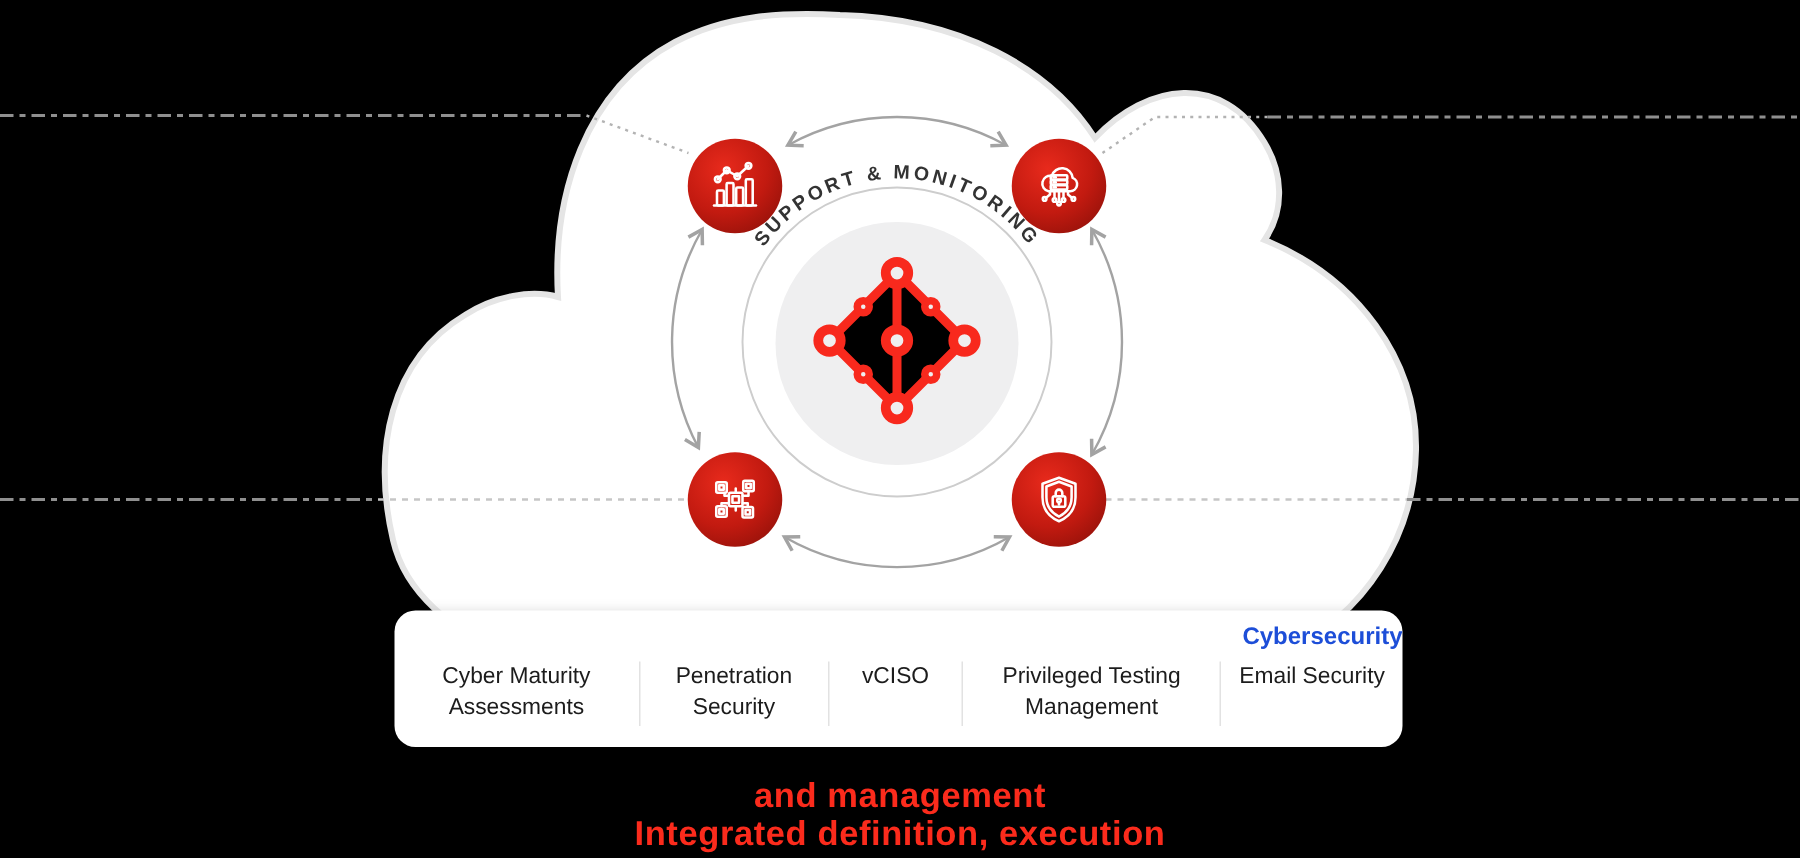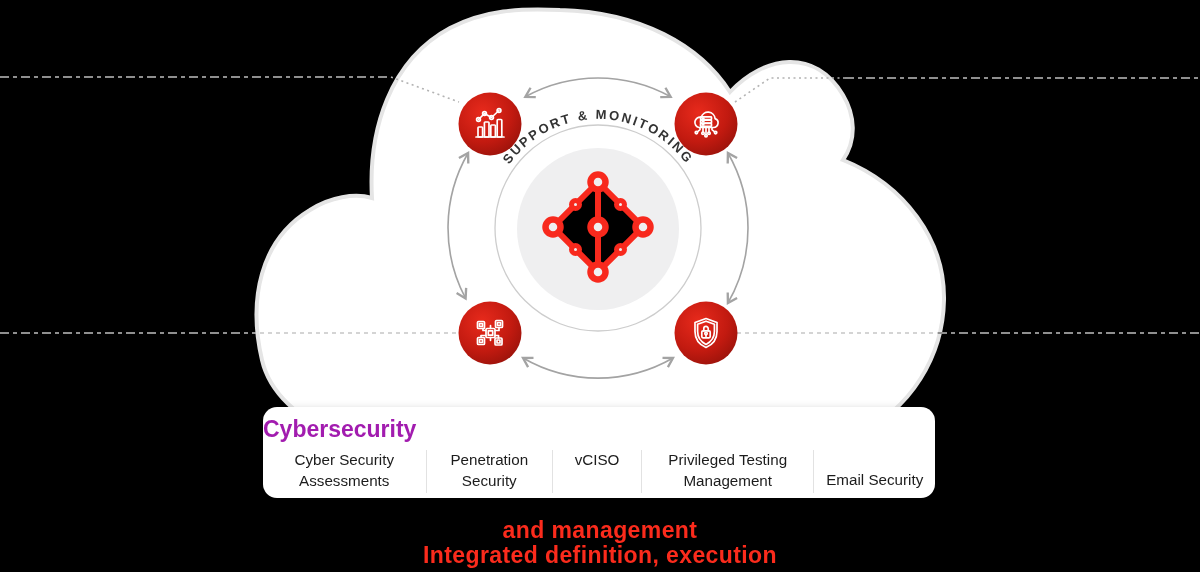--- a/index.html
+++ b/index.html
@@ -17,25 +17,25 @@
   .net-line{stroke:var(--accent-red,#f8291d);stroke-width:6;stroke-linecap:round;}
   .net-node{fill:var(--center-circle-bg,#efeff0);stroke:var(--accent-red,#f8291d);}
   .net-node.big{stroke-width:6.5;}
   .net-node.small{stroke-width:5;}
   .wicon{stroke:#ffffff;fill:none;stroke-width:1.7;stroke-linecap:round;stroke-linejoin:round;}
   .ring-label{font-family:"Liberation Sans",sans-serif;font-size:13px;font-weight:700;
               letter-spacing:2.2px;fill:var(--ring-label-color,#333);}
   
   .panel{position:absolute;left:263px;top:407px;width:672px;height:91px;background:var(--panel-bg,#fff);
          border-radius:14px;box-shadow:0 3px 10px rgba(0,0,0,.25);}
-  .panel-title{padding-top:9px;text-align:left;font-size:23px;font-weight:700;color:#a21caf;}
+  .panel-title{padding-top:9px;text-align:right;font-size:16px;font-weight:700;color:#1d4ed8;}
   .panel-row{display:flex;align-items:stretch;margin-top:6px;height:48px;}
   .panel-item{font-size:15.2px;line-height:21px;color:var(--text-dark,#1c1c1c);text-align:center;
               padding:0 4px;box-sizing:border-box;}
-  .i0{width:24.4%;} .i1{width:18.7%;} .i2{width:13.2%;} .i3{width:25.6%;} .i4{width:18.1%;margin-top:20px;}
+  .i0{width:24.4%;} .i1{width:18.7%;} .i2{width:13.2%;} .i3{width:25.6%;} .i4{width:18.1%;}
   .sep{width:1.5px;background:var(--divider,#e2e2e2);margin:1px 0 4px 0;}
   
   .caption{position:absolute;left:0;top:518px;width:100%;text-align:center;
            color:var(--caption-red,#fb2b1c);font-weight:800;font-size:23px;line-height:25px;
            letter-spacing:.4px;}
 </style>
 </head>
 <body>
 
 <div class="stage">
@@ -172,21 +172,21 @@
         <path d="M15.8 15.8 V13.6 a2.2 2.2 0 0 1 4.4 0 V15.8"></path>
         <circle cx="18" cy="18.6" r="1.2"></circle>
         <path d="M18 19.8 v1.5"></path>
       </g>
     </g>
   </svg>
 
   <div class="panel">
     <div class="panel-title">Cybersecurity</div>
     <div class="panel-row">
-      <div class="panel-item i0">Cyber Security Assessments</div>
+      <div class="panel-item i0">Cyber Maturity Assessments</div>
       <div class="sep"></div>
       <div class="panel-item i1">Penetration Security</div>
       <div class="sep"></div>
       <div class="panel-item i2">vCISO</div>
       <div class="sep"></div>
       <div class="panel-item i3">Privileged Testing Management</div>
       <div class="sep"></div>
       <div class="panel-item i4">Email Security</div>
     </div>
   </div>

